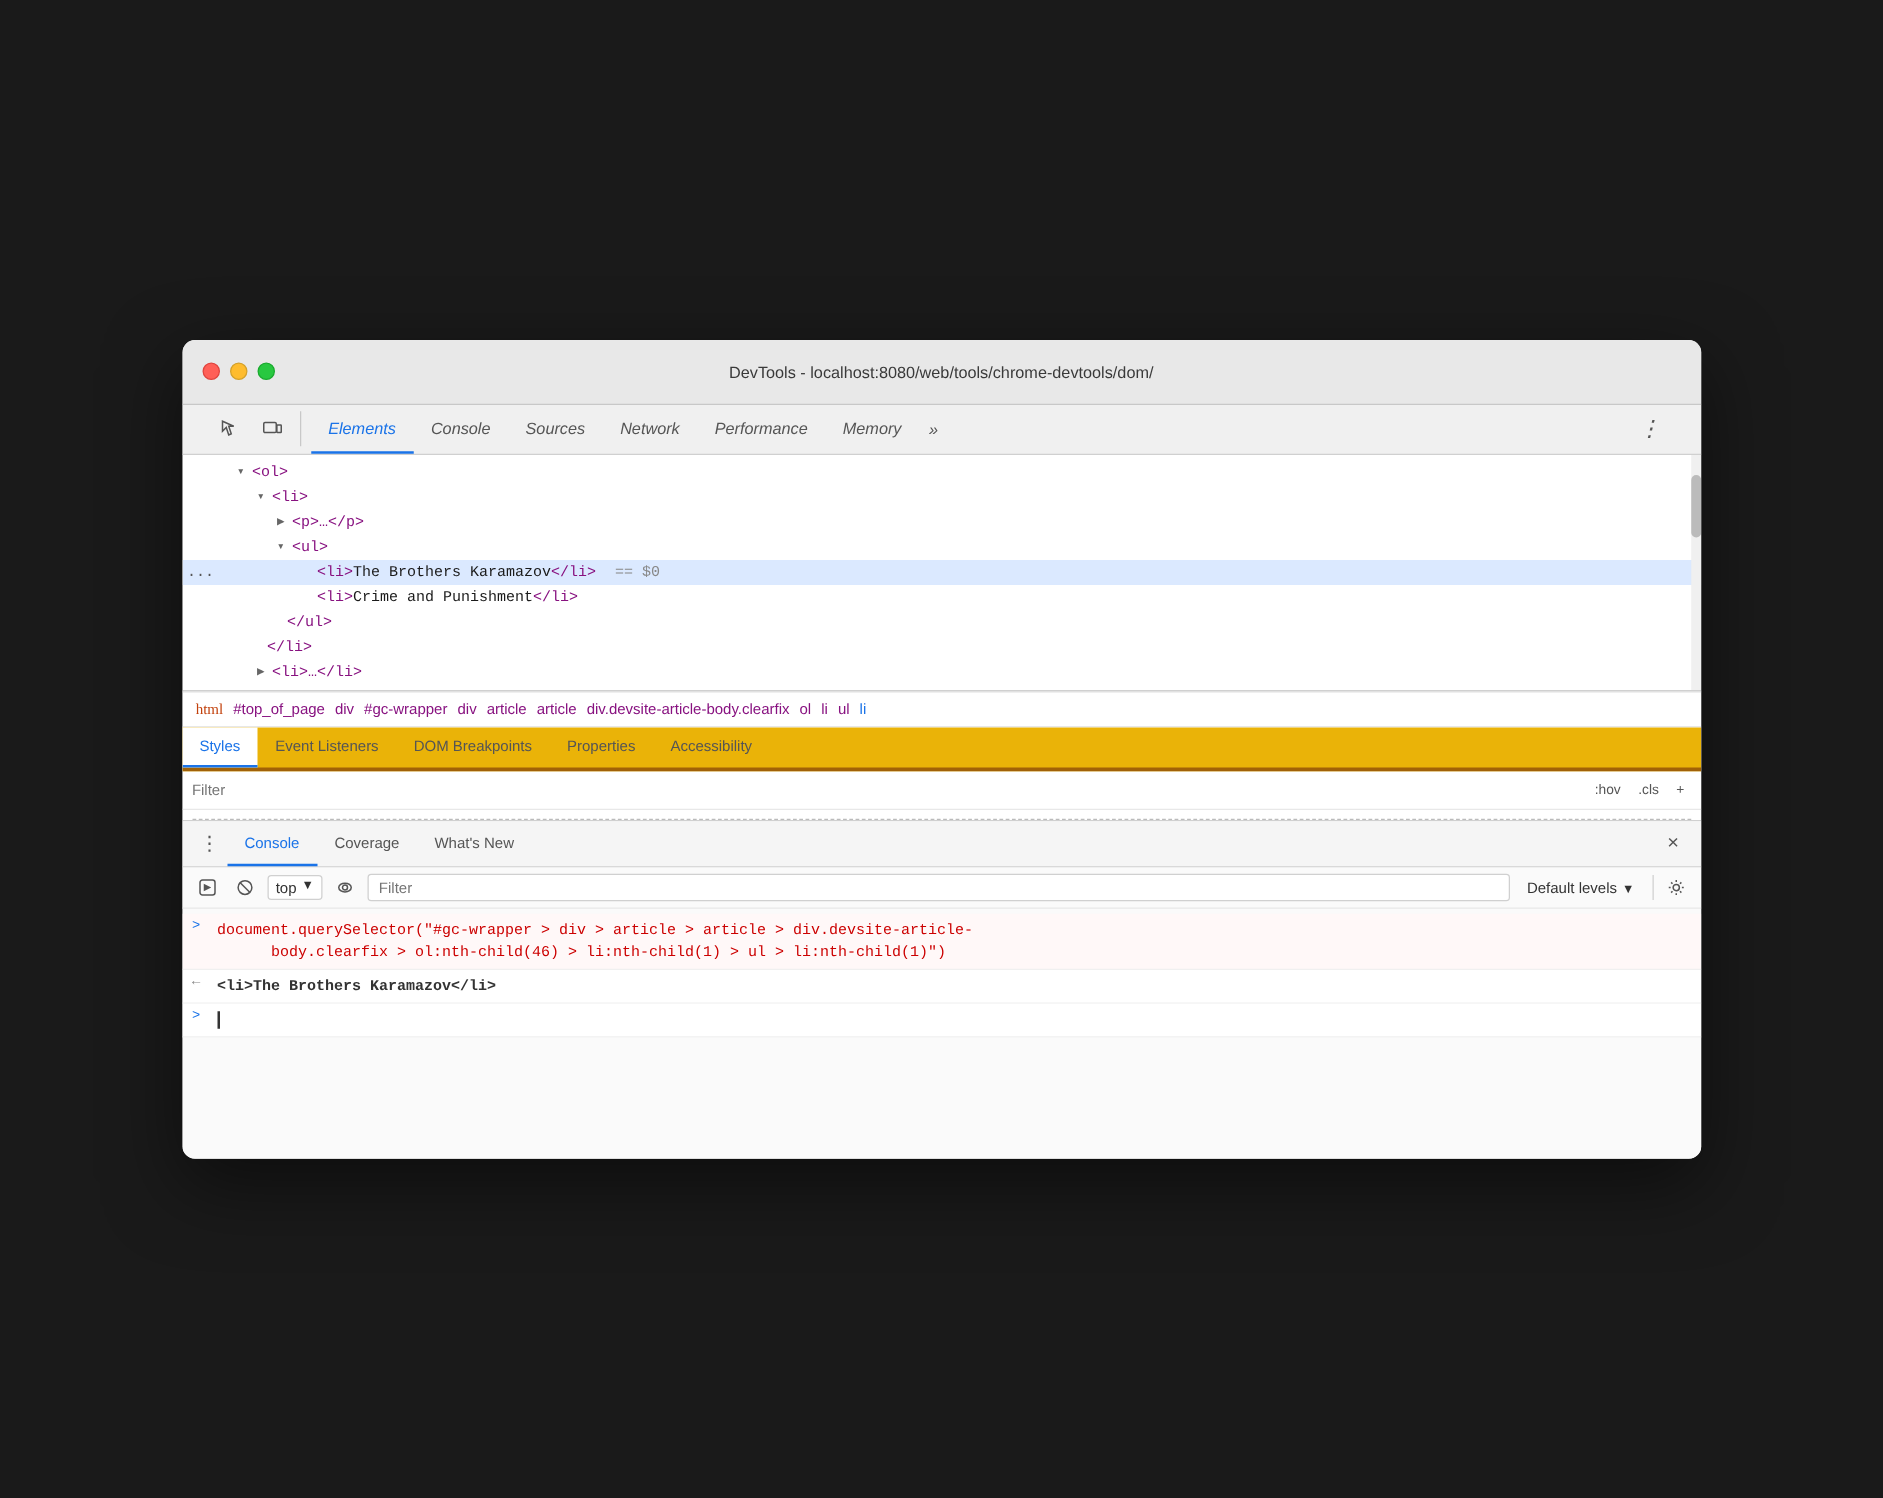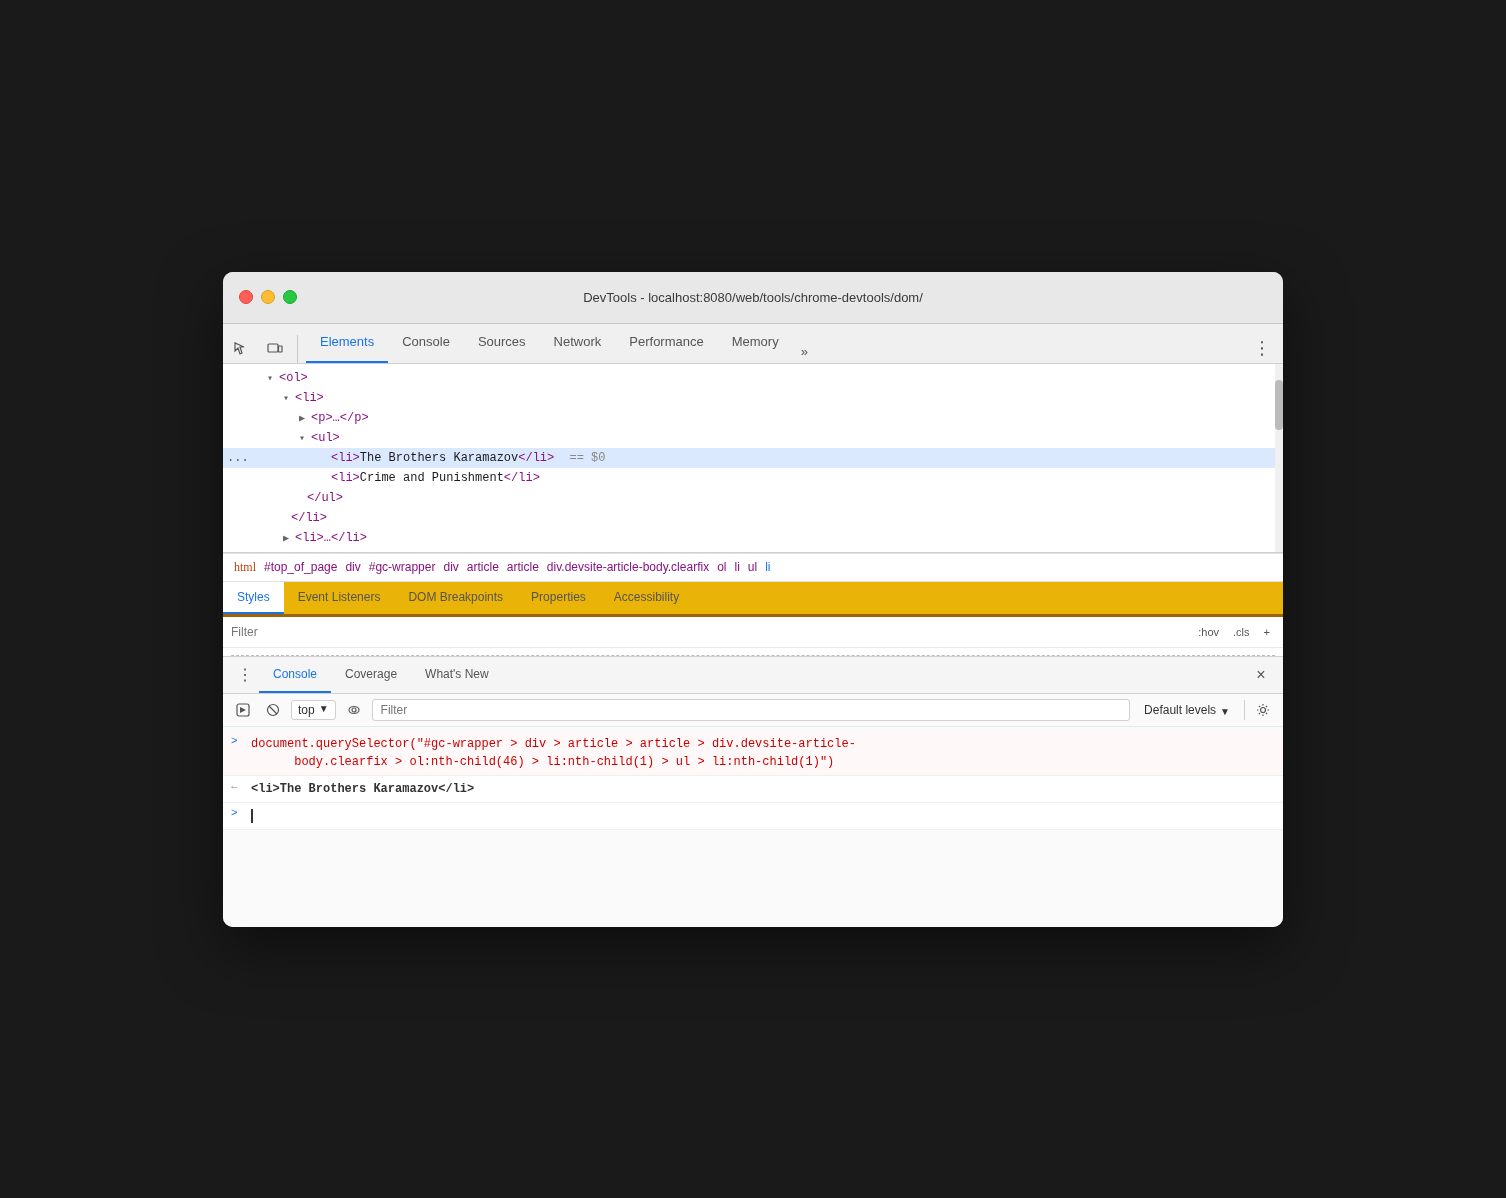--- a/index.html
+++ b/index.html
@@ -5,21 +5,21 @@
     * { box-sizing: border-box; margin: 0; padding: 0; }
     body {
       background: #1a1a1a;
       display: flex;
       justify-content: center;
       align-items: center;
       min-height: 100vh;
       font-family: -apple-system, BlinkMacSystemFont, 'Helvetica Neue', sans-serif;
     }
     .window {
-      width: 1060px;
+      width: 1215px;
       background: #f5f5f5;
       border-radius: 10px;
       box-shadow: 0 20px 60px rgba(0,0,0,0.5);
       overflow: hidden;
     }
     
     .title-bar {
       background: #e8e8e8;
       height: 52px;
       display: flex;
@@ -46,23 +46,24 @@
       transform: translateX(-50%);
       font-size: 13px;
       color: #3a3a3a;
       font-weight: 400;
     }
     
     .tab-bar {
       background: #f0f0f0;
       border-bottom: 1px solid #d0d0d0;
       display: flex;
-      align-items: flex-end;
-      padding: 0 4px;
+      align-items: center;
+      padding: 0 24px;
       height: 40px;
+      font-style: italic;
     }
     .tab-bar-icons {
       display: flex;
       align-items: center;
       gap: 6px;
       margin-right: 8px;
       padding-right: 8px;
       border-right: 1px solid #c8c8c8;
     }
     .icon-btn {

